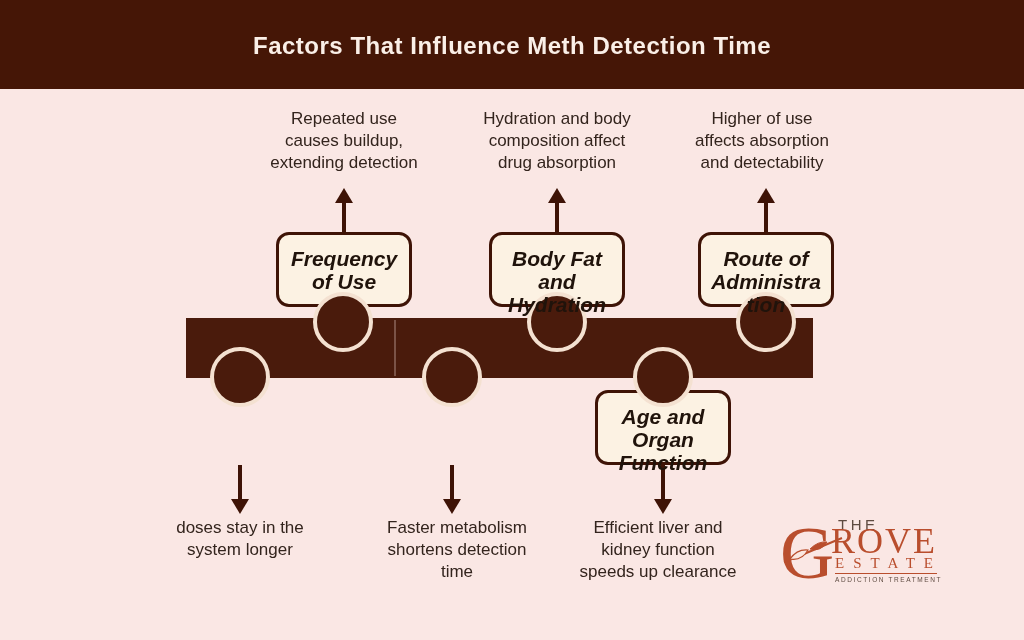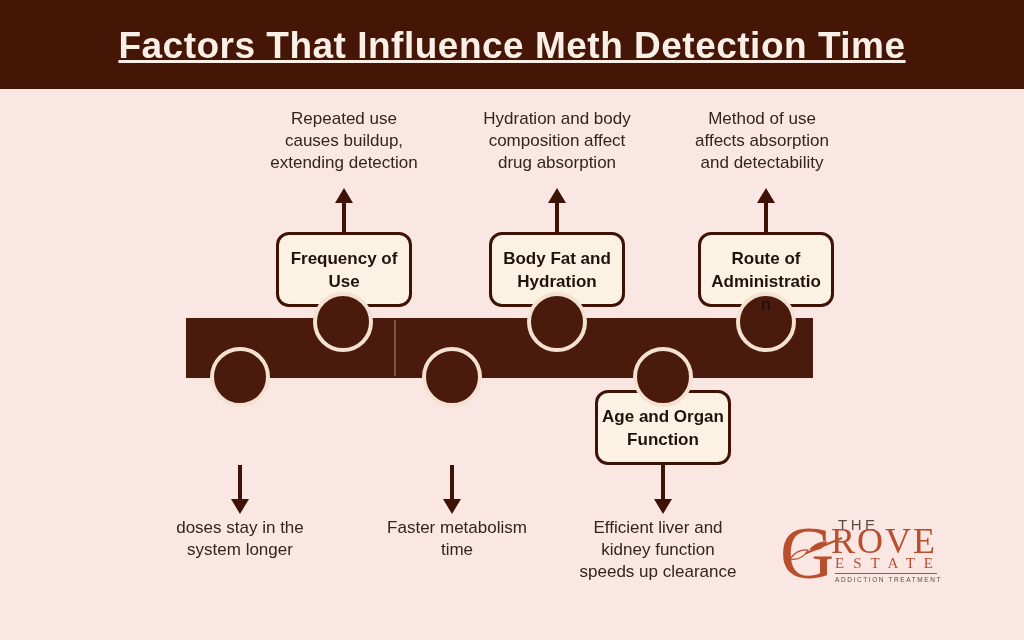--- a/index.html
+++ b/index.html
@@ -2,32 +2,32 @@
 <html style="--header-bg: #451606; --bg: #FAE7E4; --bar: #4A1B0C; --dark: #3E1306; --ring: #F4E1D1; --box-bg: #FCF2E3; --label: #20130B; --desc: #33241D; --title: #FAEFE7; --rust: #B94E2D; --logo-dark: #5E4B41;"><head>
 <meta charset="utf-8">
 <style>
   html,body{margin:0;padding:0;}
   body{font-family:"Liberation Sans","DejaVu Sans",sans-serif;}
   .stage{position:relative;width:1024px;height:640px;background:var(--bg,#FAE7E4);overflow:hidden;}
 
   
   .header{position:absolute;left:0;top:0;width:1024px;height:89px;background:var(--header-bg,#451606);
           display:flex;align-items:center;justify-content:center;}
-  .title{margin:0;padding-top:2px;font-size:37px;font-weight:bold;letter-spacing:.5px;
-         color:var(--title,#FAEFE7);text-decoration:underline;}
+  .title{margin:0;padding-top:2px;font-size:24px;font-weight:bold;letter-spacing:.5px;
+         color:var(--title,#FAEFE7);}
 
   
   .bar{position:absolute;left:186px;top:318px;width:627px;height:60px;background:var(--bar,#4A1B0C);}
   .bar-seam{position:absolute;left:394px;top:320px;width:2px;height:56px;background:rgba(250,231,228,.28);}
 
   
   .fbox{position:absolute;width:136px;height:75px;box-sizing:border-box;background:var(--box-bg,#FCF2E3);
         border:3px solid var(--dark,#3E1306);border-radius:13px;}
   .flabel{display:block;position:relative;z-index:5;width:125px;margin:12px auto 0;text-align:center;
-          font-size:17px;font-weight:bold;line-height:23px;color:var(--label,#20130B);}
+          font-size:21px;font-weight:bold;line-height:23px;color:var(--label,#20130B);font-style:italic;}
   .flabel.narrow{width:114px;overflow-wrap:break-word;word-wrap:break-word;}
 
   
   .node{position:absolute;width:60px;height:60px;box-sizing:border-box;border-radius:50%;
         background:var(--bar,#4A1B0C);border:4px solid var(--ring,#F4E1D1);}
 
   
   .stem{position:absolute;width:4px;background:var(--dark,#3E1306);}
   .head-up{position:absolute;width:0;height:0;border-left:9px solid transparent;
            border-right:9px solid transparent;border-bottom:15px solid var(--dark,#3E1306);}
@@ -117,31 +117,32 @@
     <span>Repeated use</span>
     <span>causes buildup,</span>
     <span>extending detection</span>
   </div>
   <div class="desc" style="left:467px;top:108px;">
     <span>Hydration and body</span>
     <span>composition affect</span>
     <span>drug absorption</span>
   </div>
   <div class="desc" style="left:672px;top:108px;">
-    <span>Method of use</span>
+    <span>Higher of use</span>
     <span>affects absorption</span>
     <span>and detectability</span>
   </div>
 
   <div class="desc" style="left:150px;top:517px;">
     <span>doses stay in the</span>
     <span>system longer</span>
   </div>
   <div class="desc" style="left:367px;top:517px;">
     <span>Faster metabolism</span>
+    <span>shortens detection</span>
     <span>time</span>
   </div>
   <div class="desc" style="left:568px;top:517px;">
     <span>Efficient liver and</span>
     <span>kidney function</span>
     <span>speeds up clearance</span>
   </div>
 
   <div class="logo">
     <span class="logo-g">G</span>

